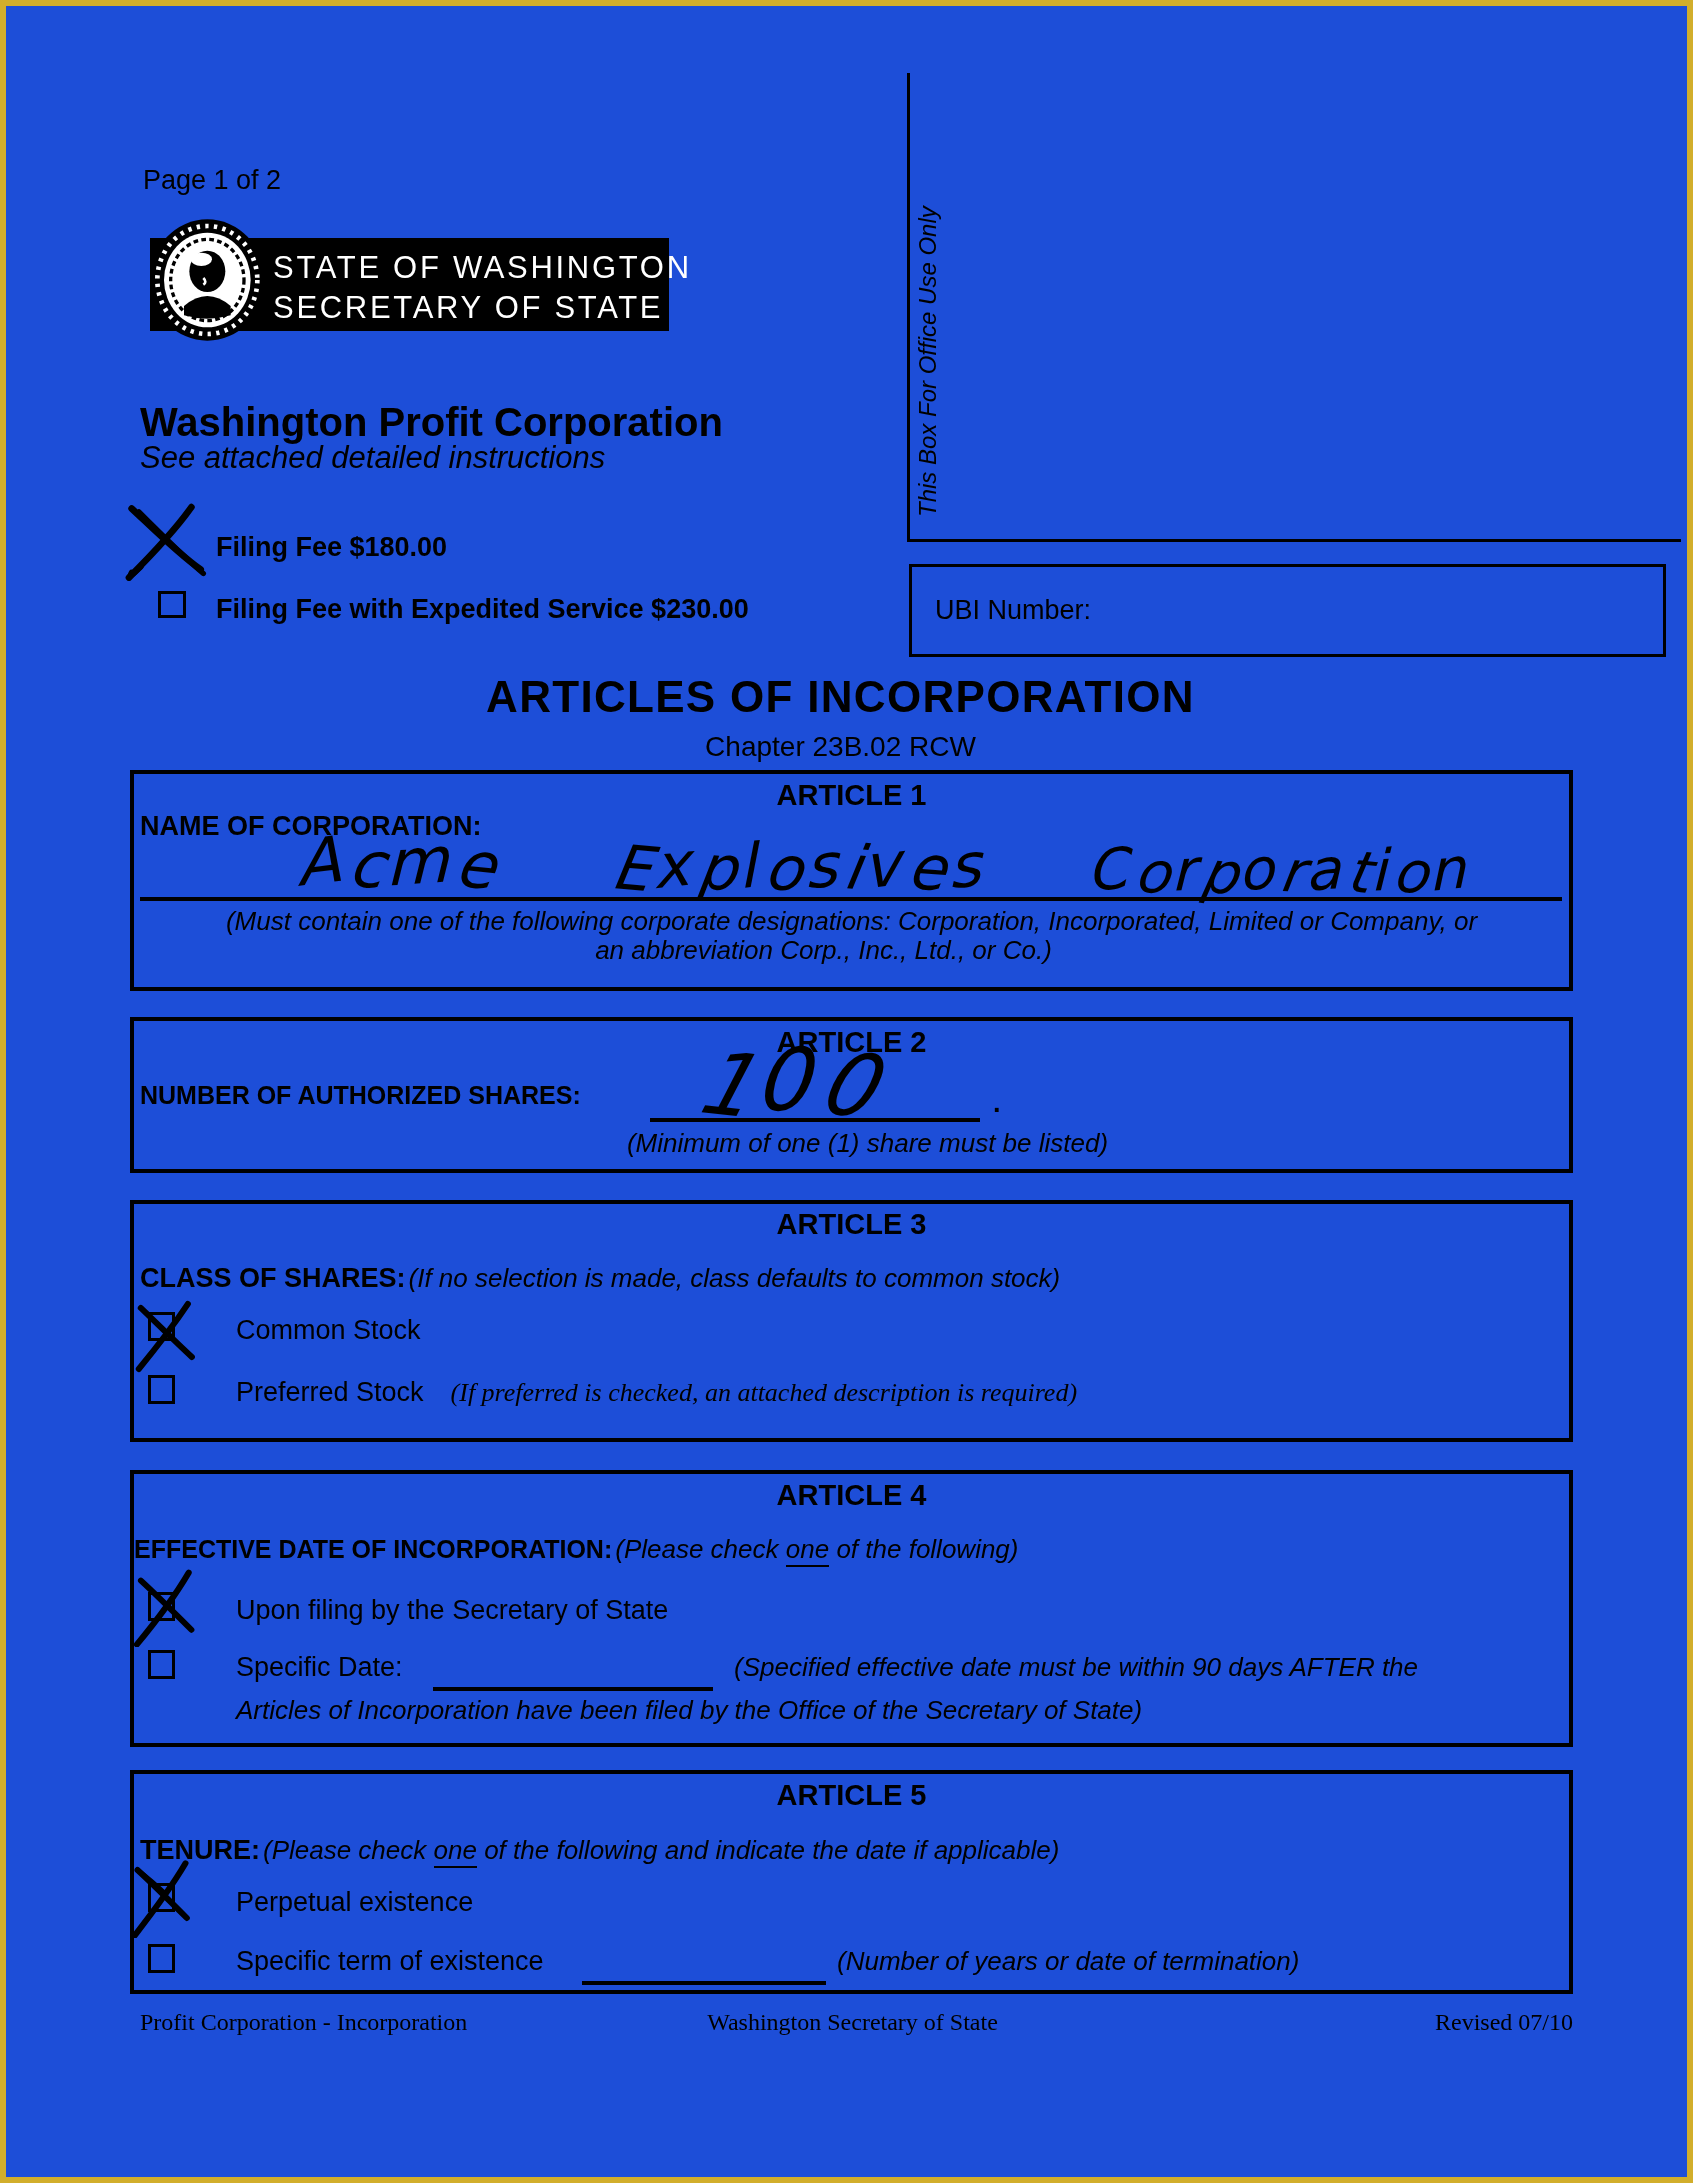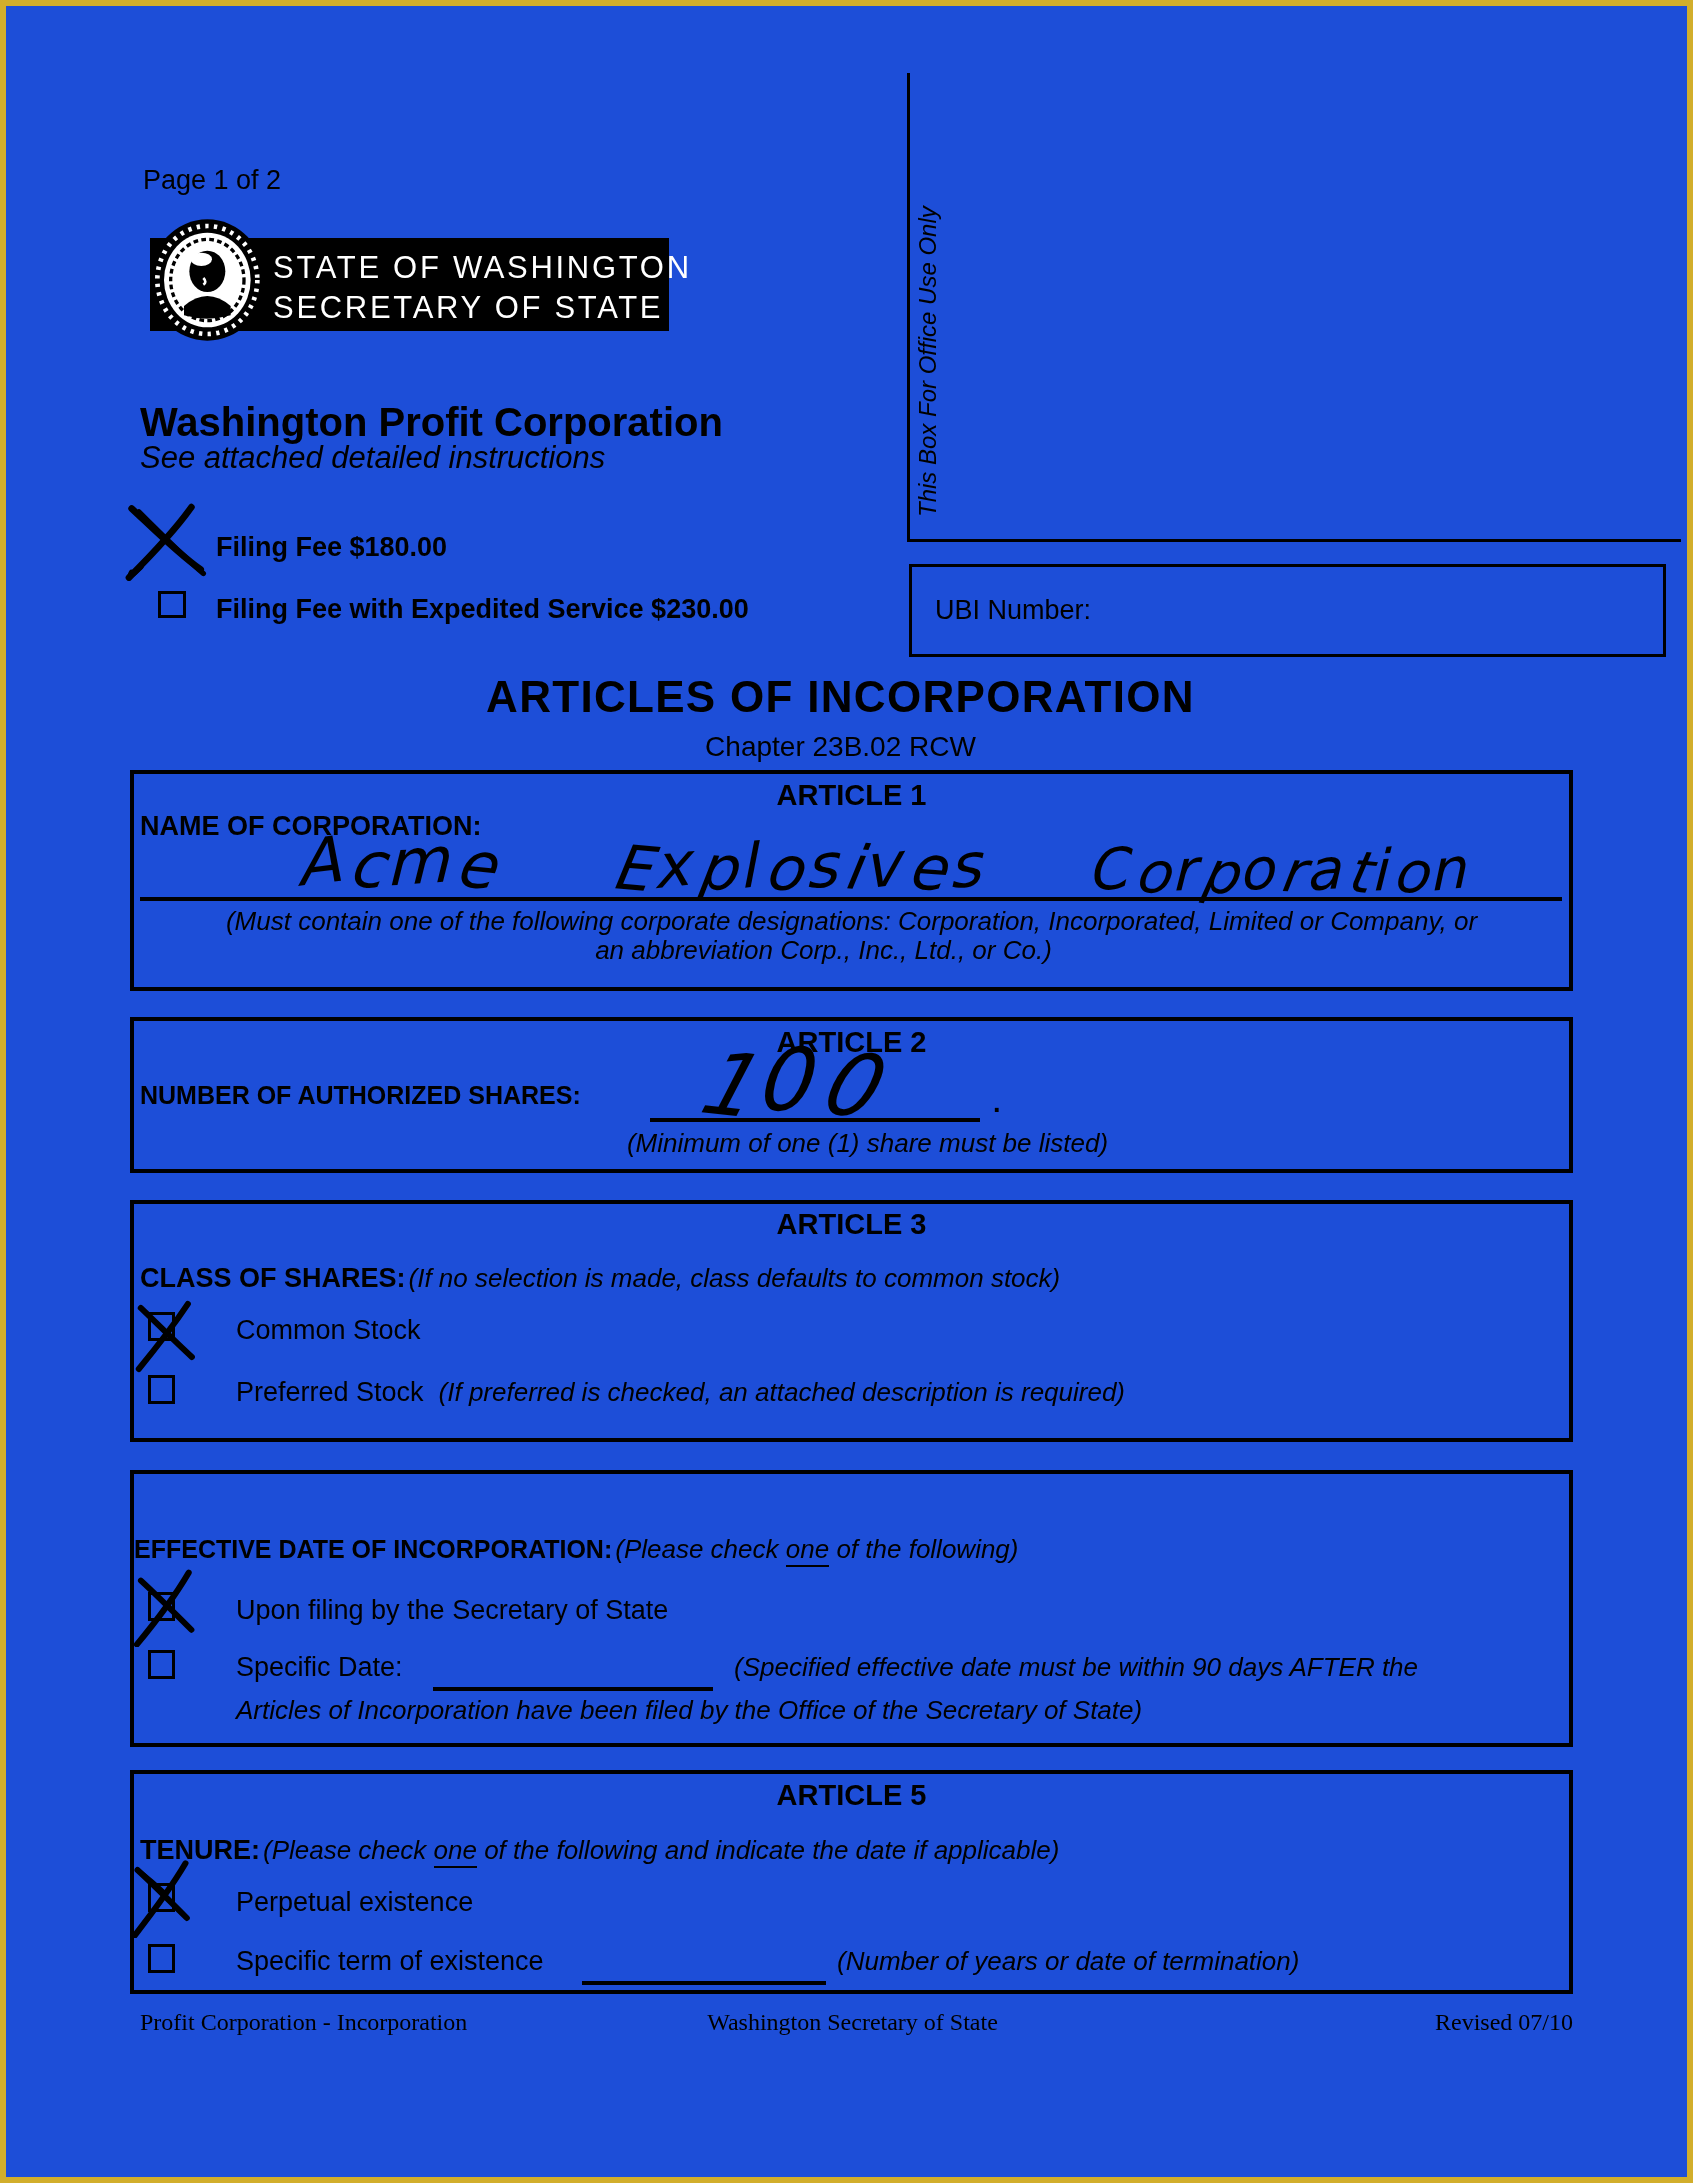--- a/index.html
+++ b/index.html
@@ -134,24 +134,25 @@
   </div>
   <div class="abs cbx" style="left:142px; top:1306px;"></div>
   <svg class="abs" style="left:126px; top:1290px;" width="68" height="77" viewBox="0 0 102 116">
     <path d="M13 18 C 36 40, 64 68, 90 92" fill="none" stroke="#000" stroke-width="9" stroke-linecap="round"></path>
     <path d="M84 12 C 64 42, 38 76, 10 110" fill="none" stroke="#000" stroke-width="9" stroke-linecap="round"></path>
   </svg>
   <div class="abs opt-label scan" style="left:230px; top:1309px;">Common Stock</div>
   <div class="abs cbx" style="left:142px; top:1369px;"></div>
   <div class="abs scan" style="left:230px; top:1371px; white-space:nowrap;">
     <span class="opt-label">Preferred Stock</span>
-    <span class="note" style="margin-left:12px;">(If preferred is checked, an attached description is required)</span>
+    <span class="note" style="margin-left:24px;font-family:Liberation Serif, serif;">(If preferred is checked, an attached description is required)</span>
   </div>
 
   <div class="abs artbox art4"></div>
+  <div class="abs art-head scan" style="top:1473px;">ARTICLE 4</div>
   <div class="abs scan" style="left:128px; top:1528px; white-space:nowrap;">
     <span class="sec-label" style="font-size:25px;">EFFECTIVE DATE OF INCORPORATION:</span>
     <span class="note">(Please check </span><span class="note u-one">one</span><span class="note"> of the following)</span>
   </div>
   <div class="abs cbx" style="left:142px; top:1586px;"></div>
   <svg class="abs" style="left:124px; top:1560px;" width="71" height="81" viewBox="0 0 106 122">
     <path d="M16 22 C 40 44, 66 70, 92 96" fill="none" stroke="#000" stroke-width="9" stroke-linecap="round"></path>
     <path d="M88 10 C 68 44, 40 82, 10 118" fill="none" stroke="#000" stroke-width="9" stroke-linecap="round"></path>
   </svg>
   <div class="abs opt-label scan" style="left:230px; top:1589px;">Upon filing by the Secretary of State</div>

